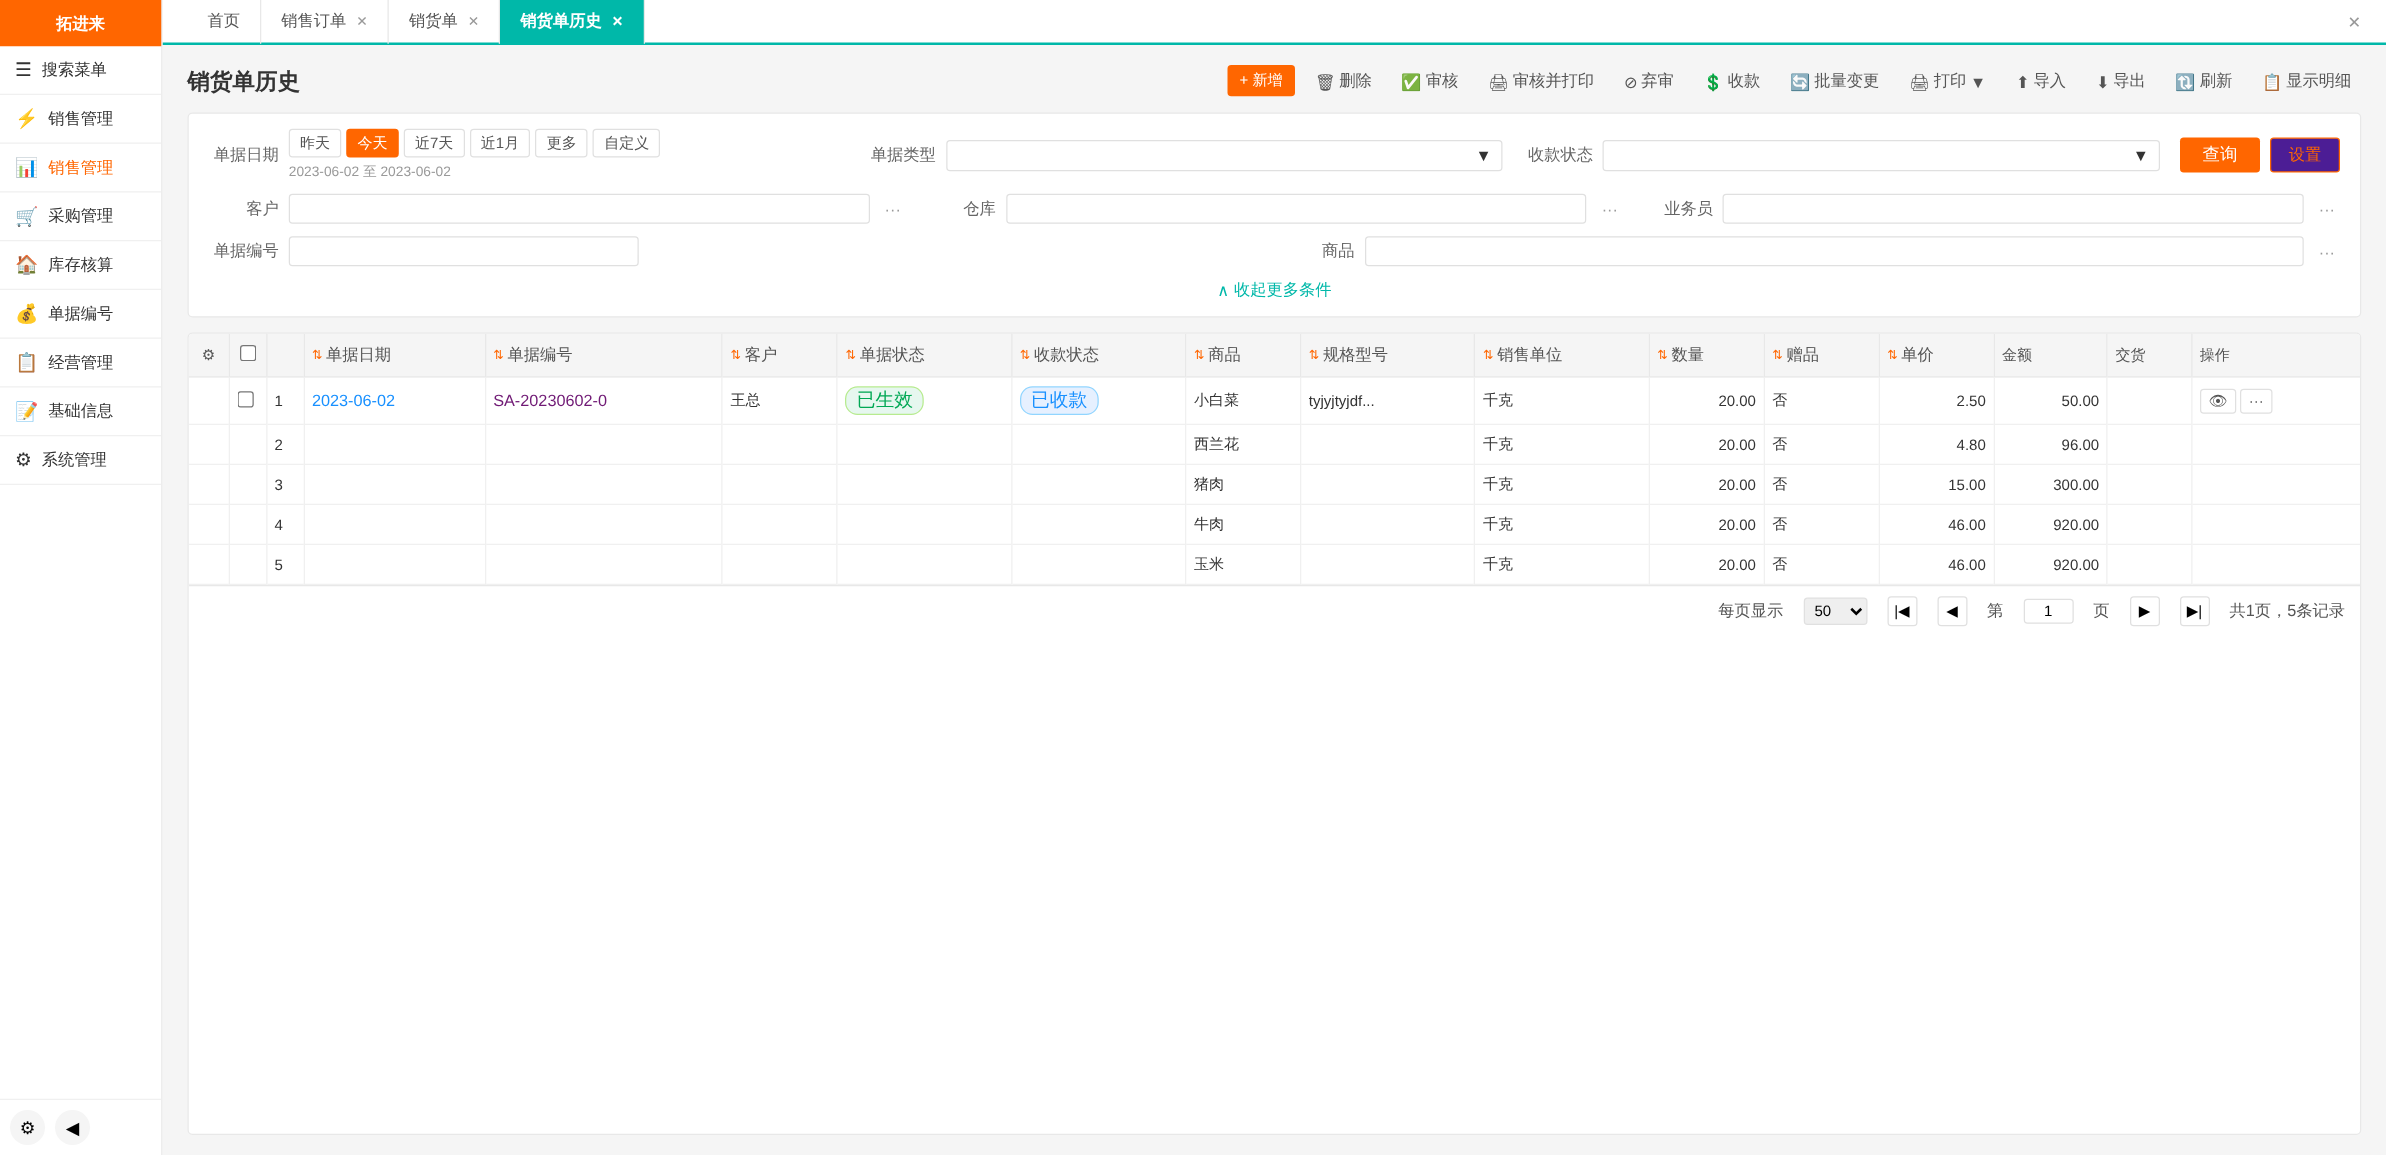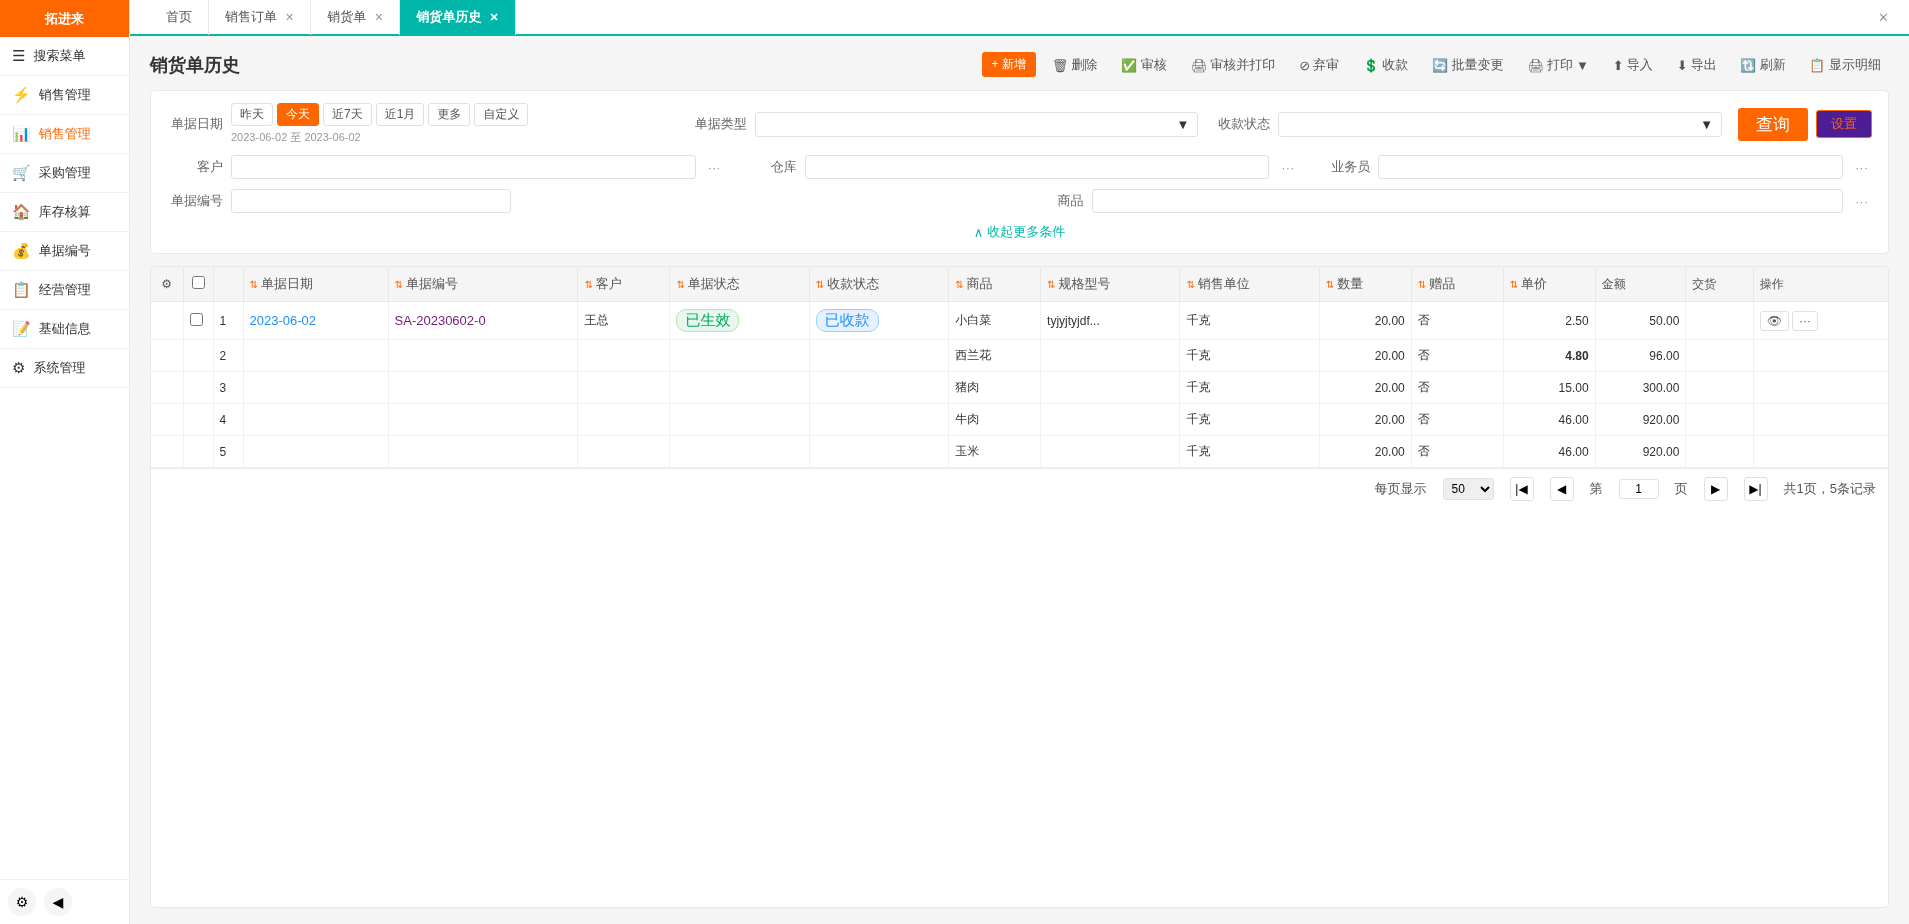--- a/index.html
+++ b/index.html
@@ -357,21 +357,21 @@
       gap: 8px;
       justify-content: flex-end;
     }
     .query-btn {
       background: #ff6600;
       color: #fff;
       border: none;
       border-radius: 3px;
       padding: 5px 18px;
       cursor: pointer;
-      font-size: 17px;
+      font-size: 14px;
     }
     .settings-btn {
       background: #4c1d95;
       color: #ff6600;
       border: 1px solid #ff6600;
       border-radius: 3px;
       padding: 4px 14px;
       cursor: pointer;
       font-size: 13px;
     }
@@ -666,21 +666,21 @@
               <td></td>
               <td></td>
               <td></td>
               <td></td>
               <td></td>
               <td>西兰花</td>
               <td></td>
               <td>千克</td>
               <td style="text-align: right;">20.00</td>
               <td>否</td>
-              <td style="text-align: right; font-weight: bold;">4.80</td>
+              <td style="text-align: right;">4.80</td>
               <td style="text-align: right;">96.00</td>
               <td></td>
               <td></td>
             </tr>
             <tr>
               <td></td>
               <td></td>
               <td>3</td>
               <td></td>
               <td></td>

